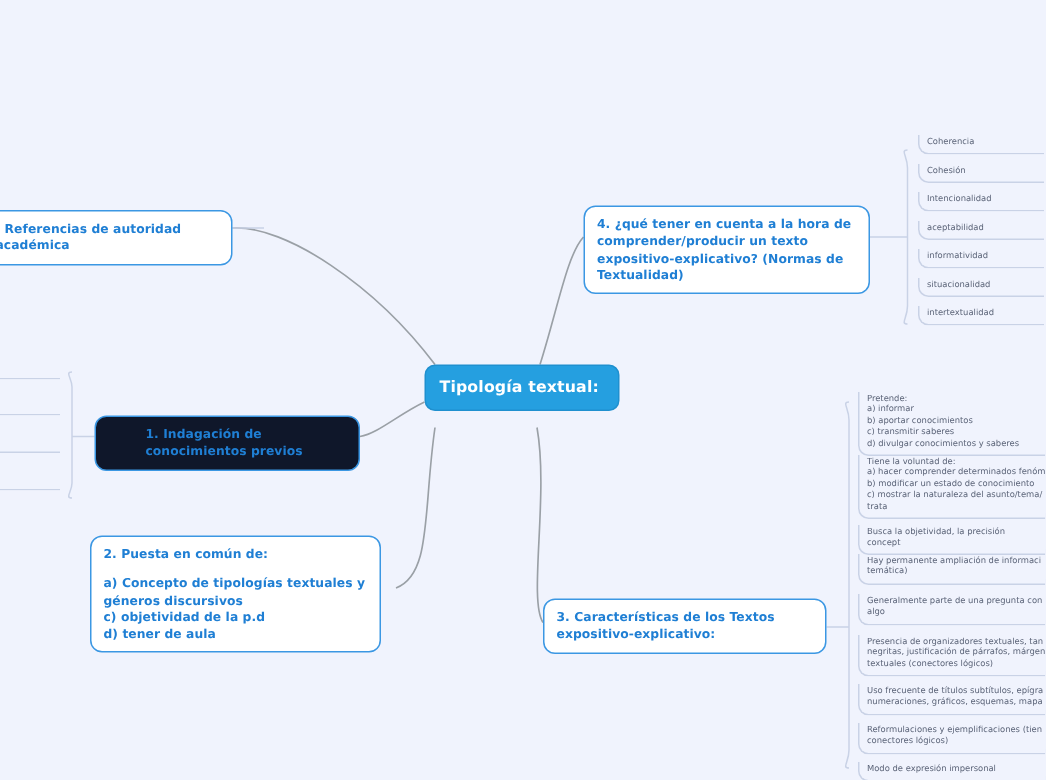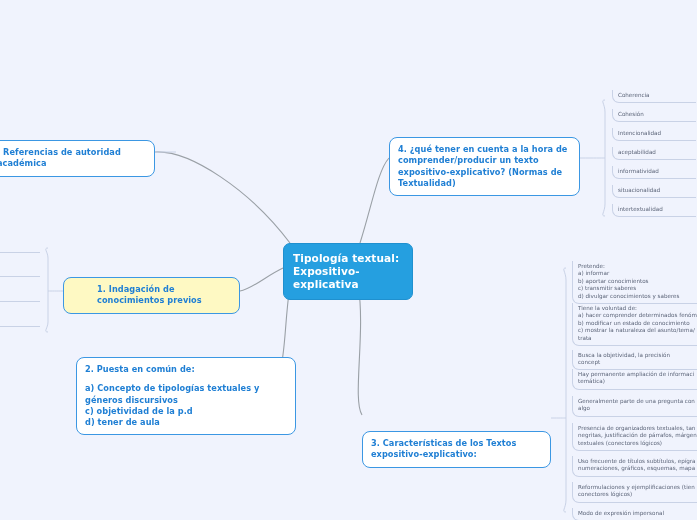--- a/index.html
+++ b/index.html
@@ -26,22 +26,22 @@
     border-radius:8px;box-sizing:border-box;padding:6px 8px;
     color:#1f7fd4;font-size:8.2px;font-weight:bold;line-height:11.3px;
     letter-spacing:.05px;
   }
   .main-node .blk{margin:0;}
   .main-node .gap{height:8px;}
 
   #node4{left:389px;top:137px;width:191px;}
   #node-ref{left:-12px;top:140px;width:167px;}
   #node1{left:63px;top:277px;width:177px;}
-  #node2{left:76px;top:357px;width:220px;}
-  #node3{left:362px;top:399px;width:189px;margin-top:32px;}
+  #node2{left:60px;top:357px;width:194px;}
+  #node3{left:362px;top:399px;width:189px;}
 
   
   .leaf{
     position:absolute;box-sizing:border-box;
     color:#5b6478;font-size:5.6px;line-height:7.2px;
     padding:2px 3px 3px 5px;
     border-bottom:1px solid #c9d2e6;
     border-left:1px solid #c9d2e6;
     border-bottom-left-radius:7px;
     background:transparent;
@@ -86,40 +86,39 @@
 
       <path d="M63 291 C 56 291, 52 291, 48 291"></path>
       <path d="M48 248 C 43 248, 48 252, 48 258 L48 322 C48 328, 43 332, 48 332"></path>
 
       <path d="M155 152 L176 152"></path>
     </g>
   </svg>
 
   <div class="root-node" style="background: rgb(37, 159, 224); color: rgb(255, 255, 255);">
     <div>Tipología textual:</div>
-    <div>Expositivo-explicativa</div>
   </div>
 
   <div class="main-node" id="node4" style="border-color: rgb(59, 151, 227); color: rgb(31, 127, 212); background: rgb(255, 255, 255);">
     <div class="blk">4. ¿qué tener en cuenta a la hora de comprender/producir un texto expositivo-explicativo? (Normas de Textualidad)</div>
   </div>
 
   <div class="leaf norm" style="top: 90px; color: rgb(91, 100, 120); border-bottom-color: rgb(201, 210, 230); border-left-color: rgb(201, 210, 230);">Coherencia</div>
   <div class="leaf norm" style="top: 109px; color: rgb(91, 100, 120); border-bottom-color: rgb(201, 210, 230); border-left-color: rgb(201, 210, 230);">Cohesión</div>
   <div class="leaf norm" style="top: 128px; color: rgb(91, 100, 120); border-bottom-color: rgb(201, 210, 230); border-left-color: rgb(201, 210, 230);">Intencionalidad</div>
   <div class="leaf norm" style="top: 147px; color: rgb(91, 100, 120); border-bottom-color: rgb(201, 210, 230); border-left-color: rgb(201, 210, 230);">aceptabilidad</div>
   <div class="leaf norm" style="top: 166px; color: rgb(91, 100, 120); border-bottom-color: rgb(201, 210, 230); border-left-color: rgb(201, 210, 230);">informatividad</div>
   <div class="leaf norm" style="top: 185px; color: rgb(91, 100, 120); border-bottom-color: rgb(201, 210, 230); border-left-color: rgb(201, 210, 230);">situacionalidad</div>
   <div class="leaf norm" style="top: 204px; color: rgb(91, 100, 120); border-bottom-color: rgb(201, 210, 230); border-left-color: rgb(201, 210, 230);">intertextualidad</div>
 
   <div class="main-node" id="node-ref" style="border-color: rgb(59, 151, 227); color: rgb(31, 127, 212); background: rgb(255, 255, 255);">
     <div class="blk">. Referencias de autoridad académica</div>
   </div>
 
-  <div class="main-node" id="node1" style="border-color: rgb(59, 151, 227); color: rgb(31, 127, 212); background: #fef9c3; padding-left: 33px;">
+  <div class="main-node" id="node1" style="border-color: rgb(59, 151, 227); color: rgb(31, 127, 212); background: #0f172a; padding-left: 33px;">
     <div class="blk">1. Indagación de conocimientos previos</div>
   </div>
 
   <div class="leaf prev" style="top: 240px; color: rgb(91, 100, 120); border-bottom-color: rgb(201, 210, 230); border-left-color: rgb(201, 210, 230);">de texto"?</div>
   <div class="leaf prev" style="top: 264px; color: rgb(91, 100, 120); border-bottom-color: rgb(201, 210, 230); border-left-color: rgb(201, 210, 230);">" conocen?</div>
   <div class="leaf prev" style="top: 289px; color: rgb(91, 100, 120); border-bottom-color: rgb(201, 210, 230); border-left-color: rgb(201, 210, 230);">an más</div>
   <div class="leaf prev" style="top: 314px; color: rgb(91, 100, 120); border-bottom-color: rgb(201, 210, 230); border-left-color: rgb(201, 210, 230);">y no a</div>
 
   <div class="main-node" id="node2" style="border-color: rgb(59, 151, 227); color: rgb(31, 127, 212); background: rgb(255, 255, 255);">
     <div class="blk">2. Puesta en común de:</div>

